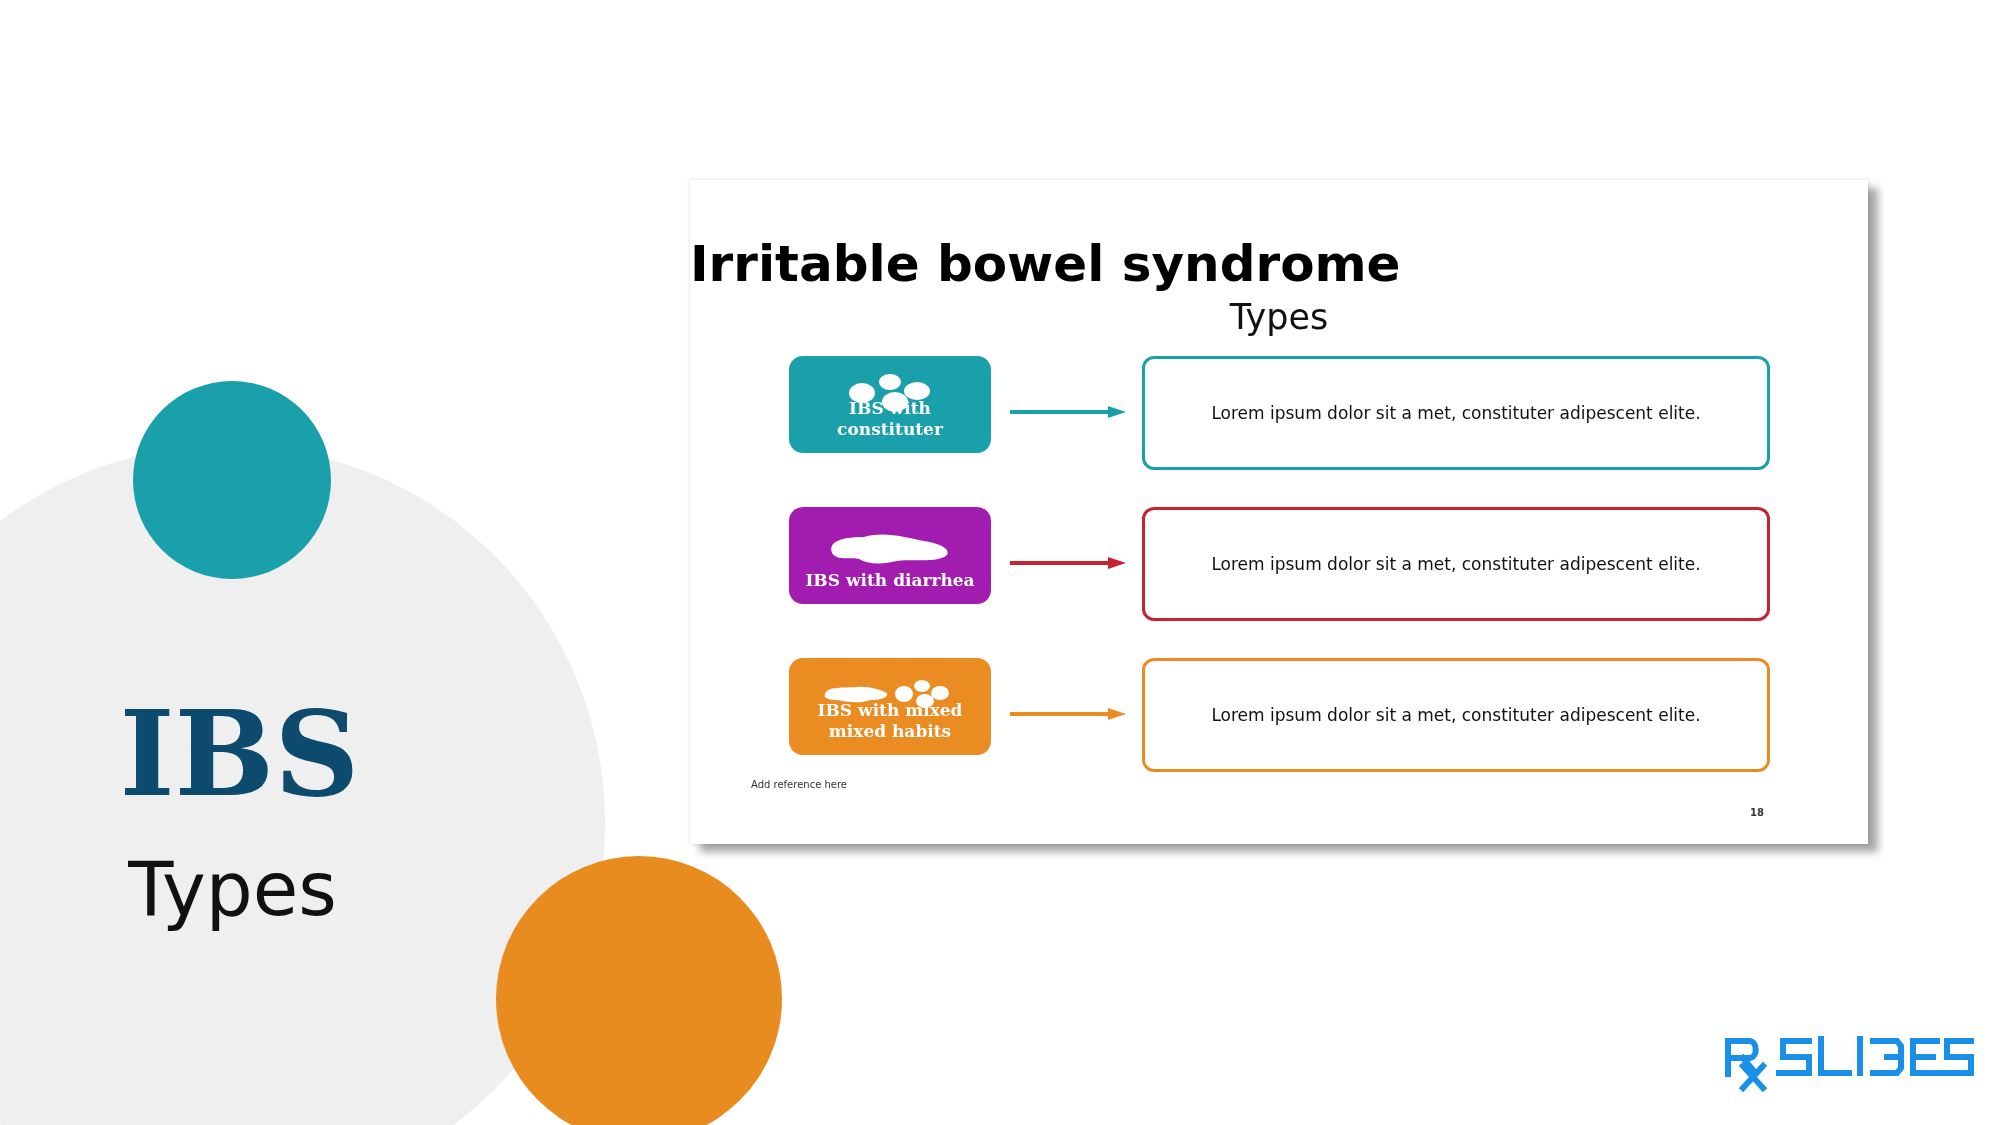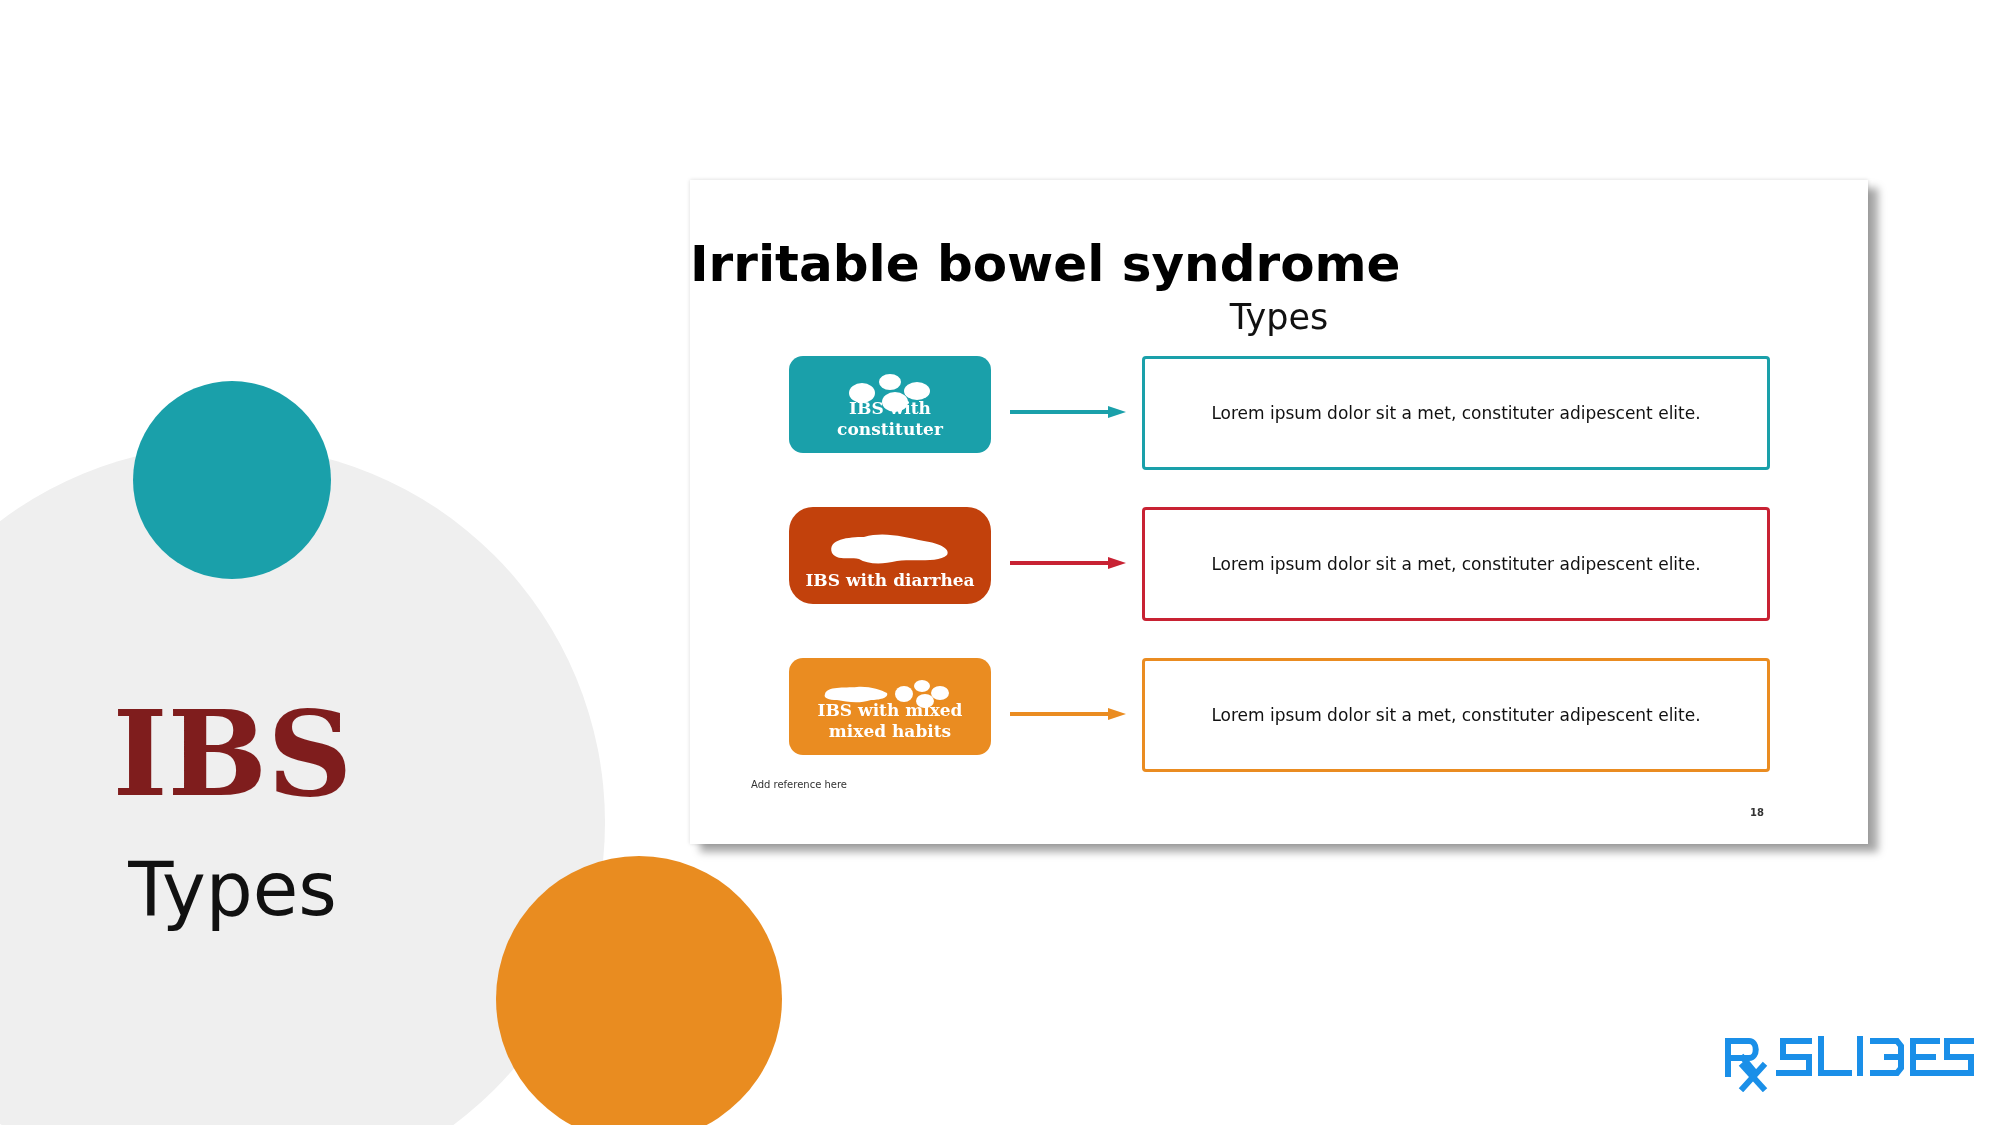--- a/index.html
+++ b/index.html
@@ -1,31 +1,31 @@
 <!DOCTYPE html>
 <html><head>
 <meta charset="utf-8">
 <style>
   html,body{margin:0;padding:0;}
   body{width:2001px;height:1125px;position:relative;overflow:hidden;background:#ffffff;font-family:"DejaVu Sans",sans-serif;}
   .abs{position:absolute;}
   .gray-circle{left:-150px;top:445px;width:755px;height:755px;border-radius:50%;background:#efefef;}
   .teal-circle{left:133px;top:381px;width:198px;height:198px;border-radius:50%;background:#1aa0aa;}
   .orange-circle{left:496px;top:856px;width:286px;height:286px;border-radius:50%;background:#e98c20;}
-  .big-title{left:0;width:465px;top:695px;text-align:center;font-family:"DejaVu Serif",serif;font-weight:bold;font-size:118px;color:#7f1d1d;line-height:1;}
+  .big-title{left:7px;width:465px;top:695px;text-align:center;font-family:"DejaVu Serif",serif;font-weight:bold;font-size:118px;color:#0c4a6e;line-height:1;}
   .big-sub{left:0;width:465px;top:852px;text-align:center;font-size:74px;color:#111;line-height:1;}
   .slide{left:690px;top:180px;width:1178px;height:664px;background:#fff;box-shadow:10px 8px 8px rgba(0,0,0,0.35),0 0 4px rgba(0,0,0,0.15);}
   .slide-title{left:0;width:100%;top:55px;font-weight:bold;font-size:50px;color:#000;}
   .slide-sub{left:0;width:100%;top:117px;text-align:center;font-size:35px;color:#111;}
   .row{left:0;width:100%;height:112px;}
   .tile{left:99px;top:0;width:202px;height:97px;border-radius:14px;color:#fff;font-weight:bold;font-family:"DejaVu Serif",serif;font-size:17px;text-align:center;}
   .tile .label{position:absolute;left:0;width:100%;bottom:14px;line-height:1.2;}
   .tile svg{position:absolute;left:0;top:8px;}
   .arrow{left:320px;top:50px;width:116px;height:12px;}
-  .textbox{left:452px;top:0;width:622px;height:108px;border-radius:4px;border:3px solid;display:flex;align-items:center;justify-content:center;font-size:17px;color:#111;background:#fff;}
+  .textbox{left:452px;top:0;width:622px;height:108px;border-radius:12px;border:3px solid;display:flex;align-items:center;justify-content:center;font-size:17px;color:#111;background:#fff;}
   .ref{left:61px;top:599px;font-size:10px;color:#333;}
   .pagenum{left:1060px;top:627px;font-size:10px;color:#333;font-weight:bold;}
   .logo{left:1725px;top:1036px;width:250px;height:56px;}
 </style>
 </head>
 <body>
 
 <div class="abs gray-circle"></div>
 <div class="abs teal-circle"></div>
 <div class="abs orange-circle"></div>
@@ -51,21 +51,21 @@
       </div>
     </div>
     <svg class="abs arrow" viewBox="0 0 116 12">
       <rect x="0" y="4" width="100" height="4" fill="#1aa0aa"></rect>
       <polygon points="98,0 116,6 98,12" fill="#1aa0aa"></polygon>
     </svg>
     <div class="abs textbox" style="border-color:#1aa0aa;">Lorem ipsum dolor sit a met, constituter adipescent elite.</div>
   </div>
 
   <div class="abs row" style="top:327px;">
-    <div class="abs tile" style="background:#c2410c;border-radius:24px;">
+    <div class="abs tile" style="background:#a21caf;">
       <svg width="202" height="50">
         <path d="M43,38 C38,24 60,22 75,22 C95,16 115,22 135,26 C150,28 162,34 158,40 C150,48 125,44 108,46 C92,50 78,49 70,44 C60,42 48,46 43,38 Z" fill="#fff"></path>
       </svg>
       <div class="label" style="bottom:14px;">
         <div>IBS with diarrhea</div>
       </div>
     </div>
     <svg class="abs arrow" viewBox="0 0 116 12">
       <rect x="0" y="4" width="100" height="4" fill="#c82233"></rect>
       <polygon points="98,0 116,6 98,12" fill="#c82233"></polygon>

